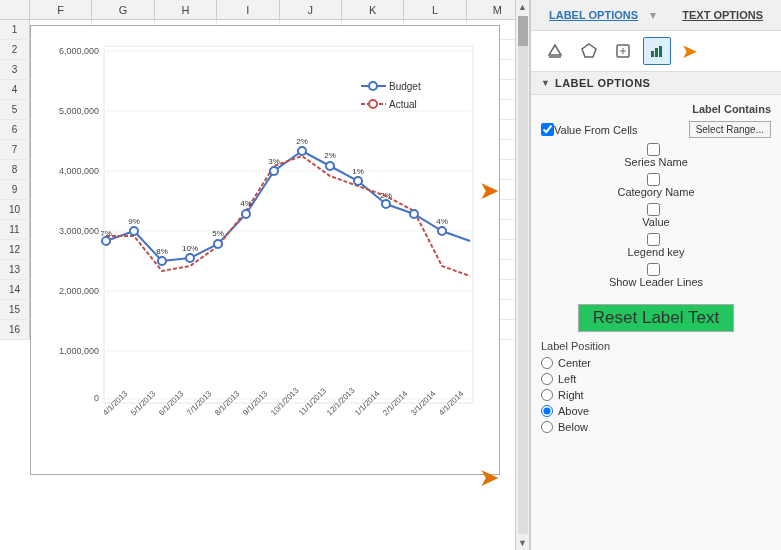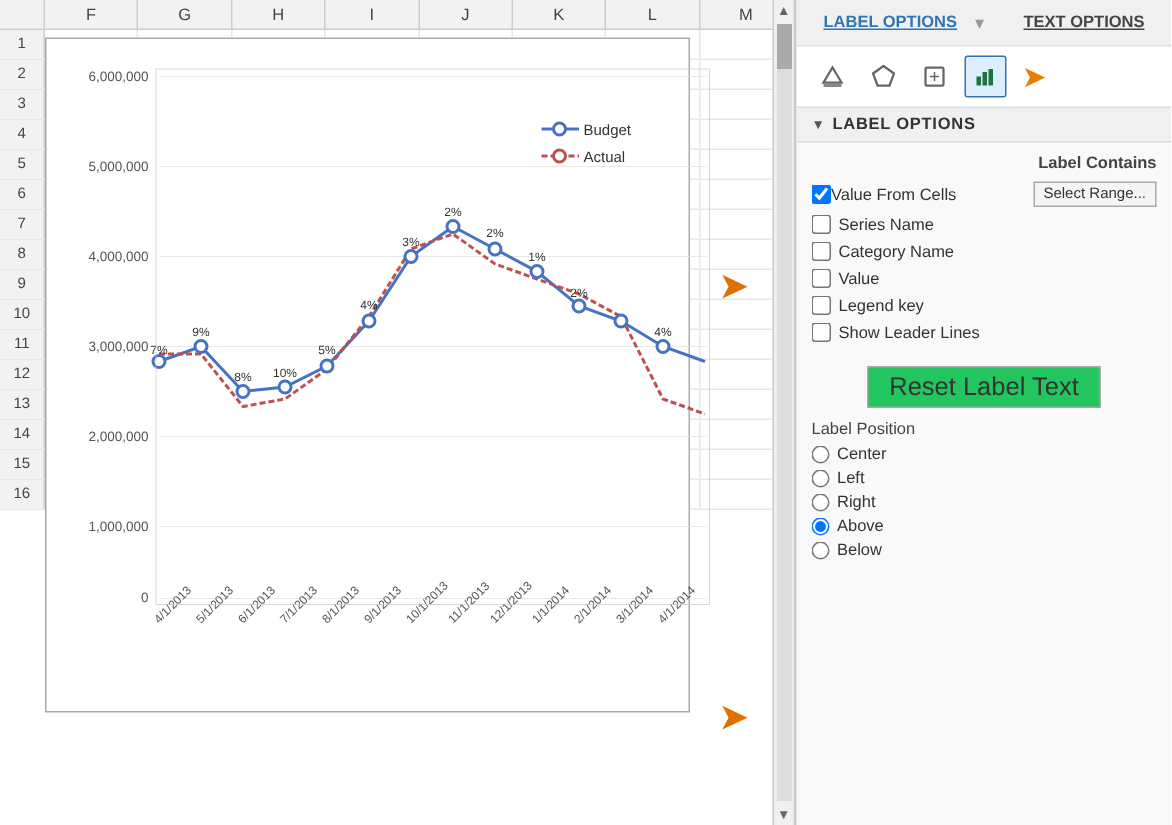--- a/index.html
+++ b/index.html
@@ -65,21 +65,21 @@
       padding: 0 3px;
       font-size: 10px;
       line-height: 20px;
     }
 
     
     .chart-container {
       position: absolute;
       top: 25px;
       left: 30px;
-      width: 430px;
+      width: 470px;
       height: 450px;
       background: #fff;
       border: 1px solid #aaa;
       padding: 10px;
     }
 
     
     .right-panel {
       width: 251px;
       height: 550px;
@@ -185,20 +185,21 @@
       font-weight: 600;
       color: #444;
       margin-bottom: 6px;
       text-align: right;
     }
 
     .checkbox-row {
       display: flex;
       align-items: center;
       margin-bottom: 5px;
+      flex-direction: column;
     }
     .checkbox-row input[type=checkbox] {
       margin-right: 5px;
       width: 13px;
       height: 13px;
     }
     .checkbox-label {
       font-size: 11px;
       color: #333;
     }

